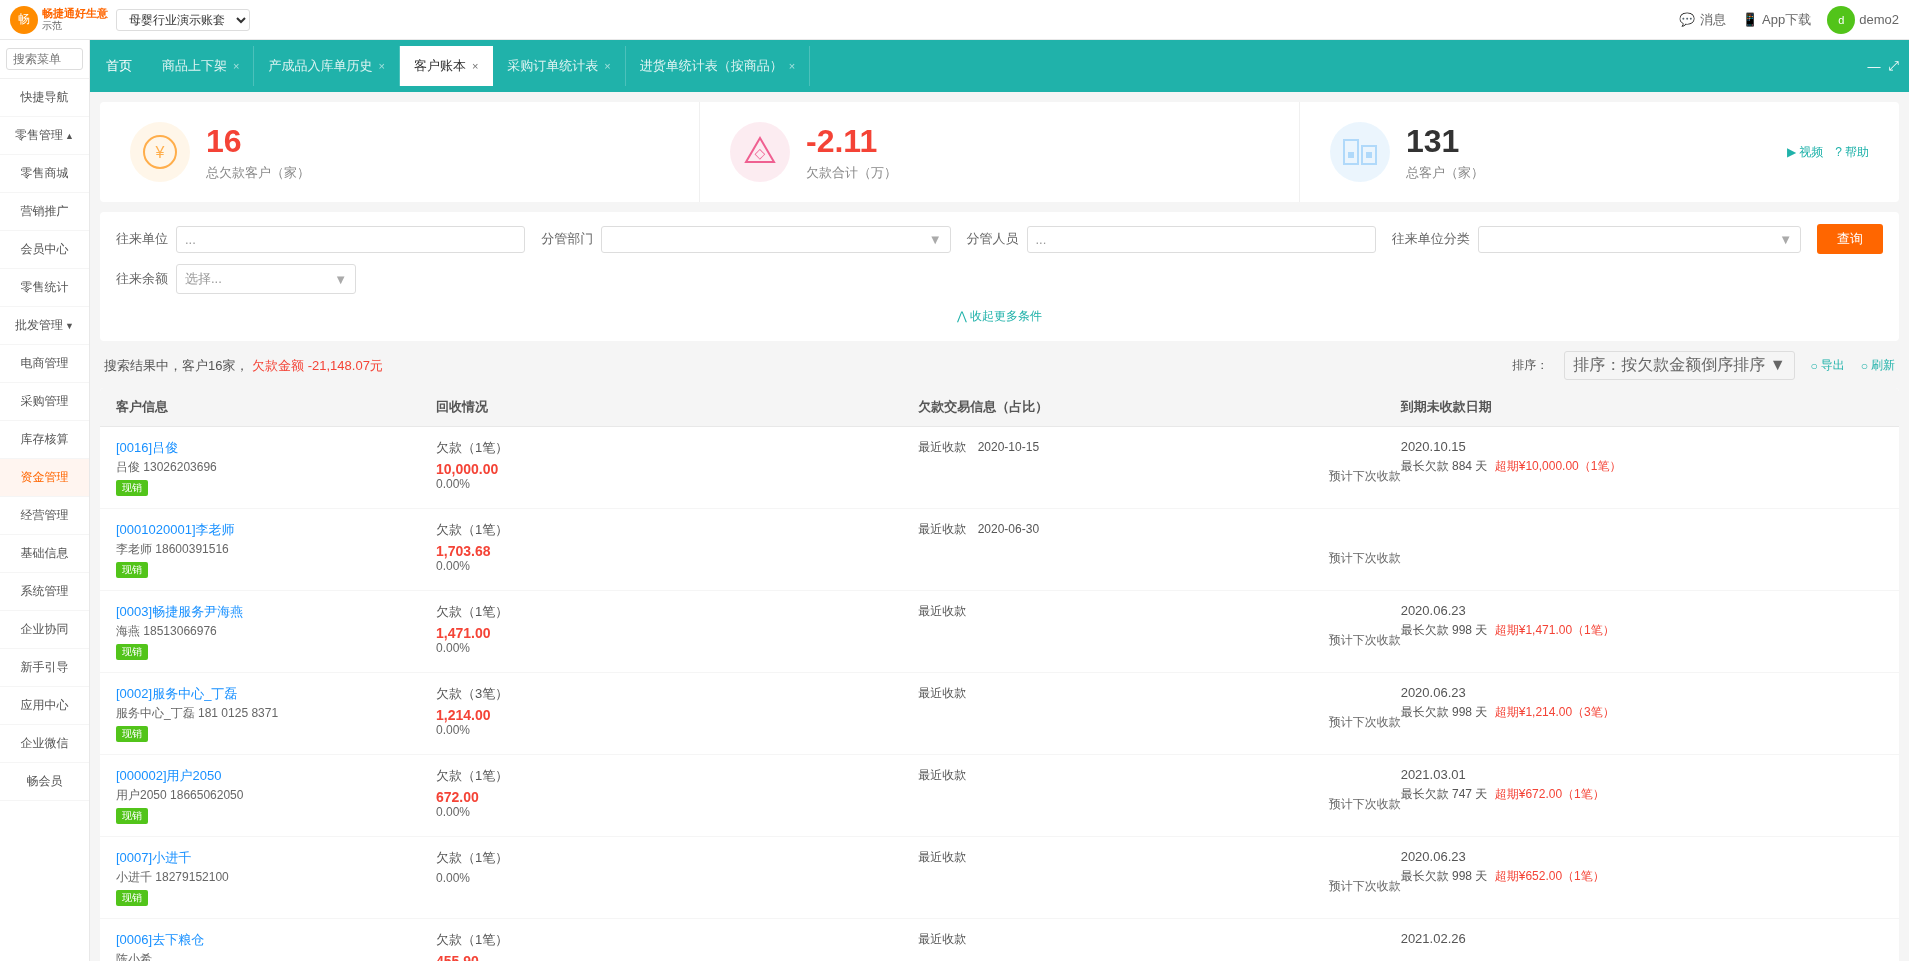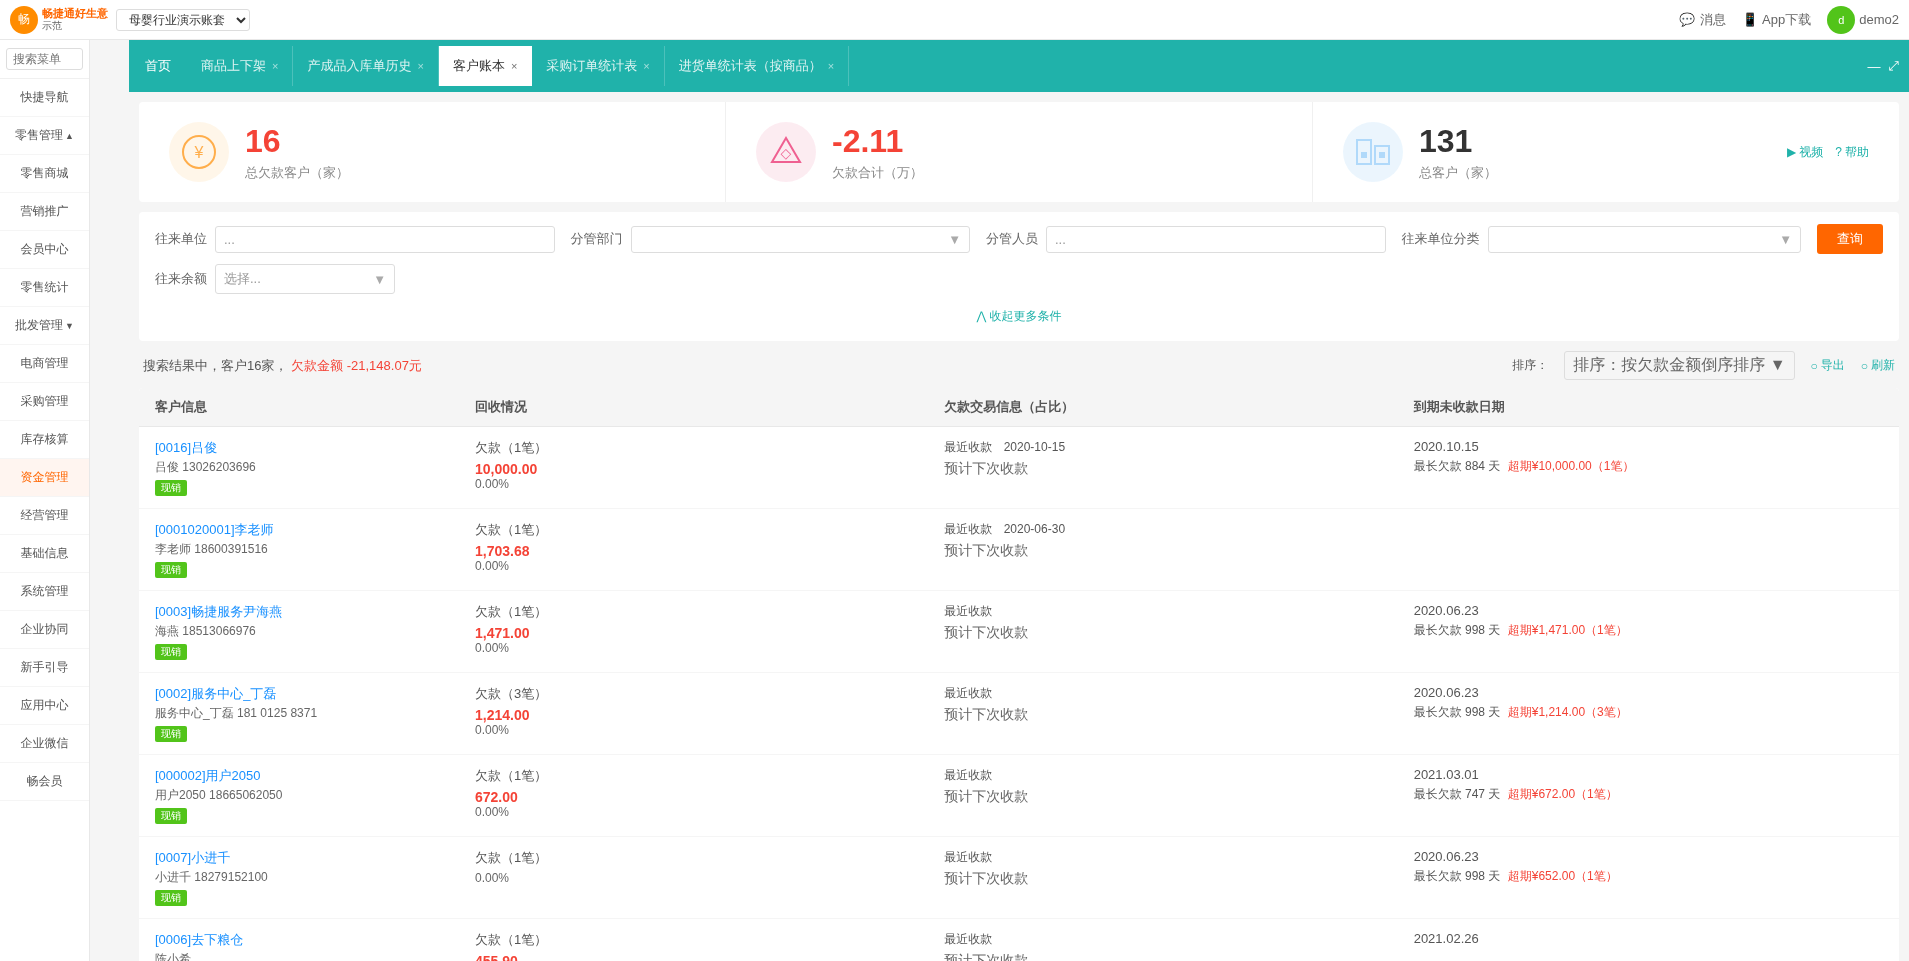--- a/index.html
+++ b/index.html
@@ -1,21 +1,21 @@
 <!DOCTYPE html>
 <html><head>
   <meta charset="utf-8">
   <style>
     * { box-sizing: border-box; margin: 0; padding: 0; }
     body { font-family: 'Microsoft YaHei', Arial, sans-serif; font-size: 13px; background: #f5f5f5; color: #333; overflow: hidden; height: 961px; }
 
     
     .app-container { display: flex; flex-direction: column; height: 961px; }
     .top-bar { display: flex; align-items: center; background: #fff; height: 40px; padding: 0 10px; border-bottom: 1px solid #e8e8e8; flex-shrink: 0; }
-    .main-area { display: flex; flex: 1; overflow: hidden; gap: 39px; }
+    .main-area { display: flex; flex: 1; overflow: hidden; }
     .sidebar { width: 90px; background: #fff; border-right: 1px solid #e8e8e8; flex-shrink: 0; display: flex; flex-direction: column; }
     .content-area { flex: 1; display: flex; flex-direction: column; overflow: hidden; }
     .tab-bar { background: #20b2aa; display: flex; align-items: center; height: 52px; flex-shrink: 0; }
     .page-content { flex: 1; overflow-y: auto; background: #f5f5f5; padding: 10px; }
 
     
     .top-bar-left { display: flex; align-items: center; gap: 8px; flex: 1; }
     .logo-area { display: flex; align-items: center; gap: 4px; }
     .logo-icon { width: 28px; height: 28px; background: #ff8c00; border-radius: 50%; display: flex; align-items: center; justify-content: center; color: white; font-size: 12px; }
     .company-selector { font-size: 12px; color: #333; border: 1px solid #ddd; padding: 2px 8px; border-radius: 3px; background: #fff; cursor: pointer; }
@@ -74,21 +74,21 @@
     .table-wrapper { background: #fff; border-radius: 4px; overflow: hidden; }
     .table-header { display: grid; grid-template-columns: 320px 1fr 1fr 1fr; background: #f5f5f5; padding: 10px 16px; font-size: 13px; font-weight: bold; color: #555; border-bottom: 1px solid #e8e8e8; }
     .table-row { display: grid; grid-template-columns: 320px 1fr 1fr 1fr; padding: 12px 16px; border-bottom: 1px solid #f5f5f5; align-items: start; }
     .customer-name { color: #1890ff; cursor: pointer; font-size: 13px; }
     .customer-phone { color: #666; font-size: 12px; margin-top: 2px; }
     .customer-tag { display: inline-block; background: #52c41a; color: white; font-size: 10px; padding: 1px 6px; border-radius: 2px; margin-top: 4px; }
     .debt-amount { color: #f44336; font-size: 14px; font-weight: bold; }
     .debt-count { color: #555; font-size: 13px; margin-bottom: 4px; }
     .debt-percent { color: #666; font-size: 12px; }
     .recovery-date { color: #555; font-size: 12px; }
-    .recovery-next { color: #666; font-size: 14px; margin-top: 4px; }
+    .recovery-next { color: #666; font-size: 12px; margin-top: 12px; text-align: right; }
     .overdue-date { color: #555; font-size: 13px; }
     .overdue-detail { font-size: 12px; color: #666; margin-top: 4px; }
     .overdue-link { color: #f44336; cursor: pointer; }
     .overdue-days { color: #555; }
 
     
     ::-webkit-scrollbar { width: 6px; }
     ::-webkit-scrollbar-track { background: #f1f1f1; }
     ::-webkit-scrollbar-thumb { background: #ccc; border-radius: 3px; }
   </style>

